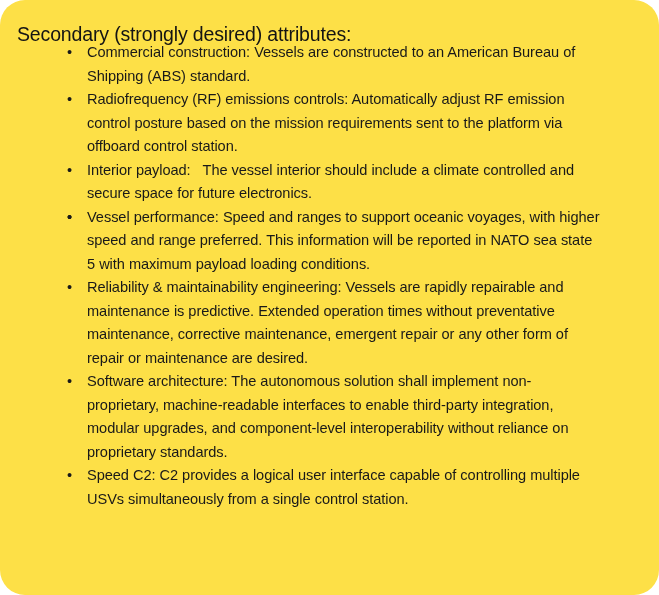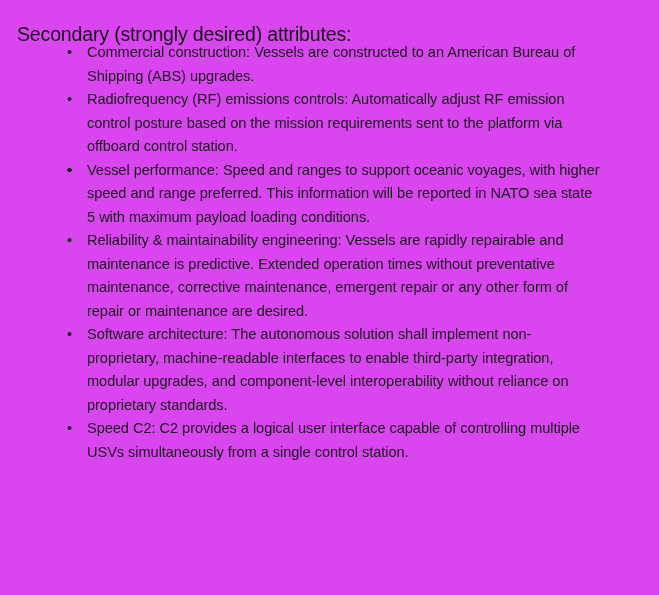--- a/index.html
+++ b/index.html
@@ -12,22 +12,23 @@
     height: 595px;
     overflow: hidden;
     font-family: "Liberation Sans", "DejaVu Sans", sans-serif;
     color: #161616;
     -webkit-font-smoothing: antialiased;
   }
   .page {
     position: relative;
     width: 659px;
     height: 595px;
-    background: #d946ef;
+    background: #fde047;
     box-sizing: border-box;
+    border-radius: 25px;
   }
   .doc-heading {
     position: absolute;
     left: 17px;
     top: 8px;
     font-size: 19.5px;
     line-height: 26px;
     font-weight: 400;
     letter-spacing: -0.15px;
     color: #141414;
@@ -72,28 +73,29 @@
 <body>
 
 <div class="page">
 
   <h1 class="doc-heading">Secondary (strongly desired) attributes:</h1>
 
   <ul class="bullet-list">
 
   <li class="bullet-item">
         <span class="bullet-marker">•</span>
-        <span class="bullet-text">Commercial construction: Vessels are constructed to an American Bureau of Shipping (ABS) upgrades.</span>
+        <span class="bullet-text">Commercial construction: Vessels are constructed to an American Bureau of Shipping (ABS) standard.</span>
       </li>
       <li class="bullet-item">
         <span class="bullet-marker">•</span>
         <span class="bullet-text">Radiofrequency (RF) emissions controls: Automatically adjust RF emission control posture based on the mission requirements sent to the platform via offboard control station.</span>
       </li>
       <li class="bullet-item">
         <span class="bullet-marker">•</span>
+        <span class="bullet-text">Interior payload:   The vessel interior should include a climate controlled and secure space for future electronics.</span>
       </li>
       <li class="bullet-item">
         <span class="bullet-marker">•</span>
       </li>
       <li class="bullet-item">
         <span class="bullet-marker">•</span>
         <span class="bullet-text">Vessel performance: Speed and ranges to support oceanic voyages, with higher speed and range preferred. This information will be reported in NATO sea state 5 with maximum payload loading conditions.</span>
       </li>
       <li class="bullet-item">
         <span class="bullet-marker">•</span>

